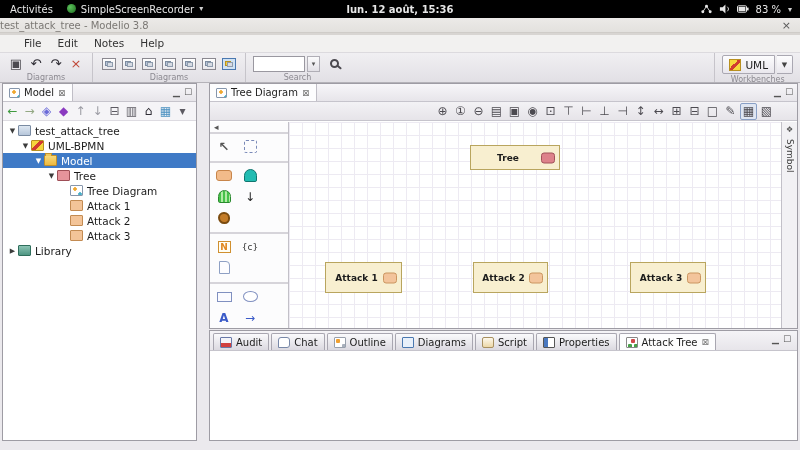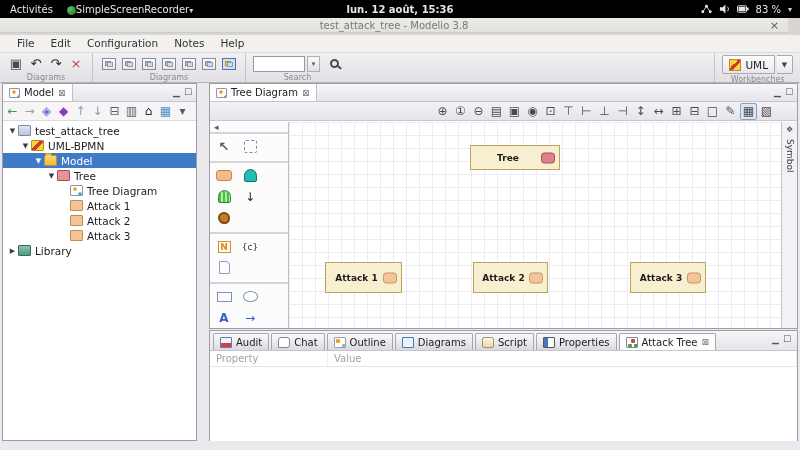--- a/index.html
+++ b/index.html
@@ -2,30 +2,30 @@
 <html><head>
 <meta charset="utf-8">
 <style>
   * { box-sizing: border-box; margin: 0; padding: 0; }
   html,body { width:800px; height:450px; overflow:hidden; }
   body { font-family:"DejaVu Sans","Liberation Sans",sans-serif; font-size:11px; background:#d8d5d2; position:relative; cursor:default; }
 
   
   .gnome-bar{position:absolute;top:0;left:0;right:0;height:18px;background:#000;color:#e6e6e6;display:flex;align-items:center;font-size:10px;z-index:50;}
   .gb-left{display:flex;align-items:center;gap:14px;padding-left:10px;}
-  .gb-app{display:flex;align-items:flex-end;}
+  .gb-app{display:flex;align-items:flex-start;gap:5px;}
   .app-dot{width:9px;height:9px;border-radius:50%;background:radial-gradient(circle at 35% 35%,#5cc25c,#1d6b1d);display:inline-block;}
   .gb-clock{position:absolute;left:50%;transform:translateX(-50%);font-weight:bold;}
   .gb-right{margin-left:auto;display:flex;align-items:center;gap:7px;padding-right:8px;}
   .caret{font-size:8px;color:#cfcfcf;}
 
   
-  .titlebar{position:absolute;top:18px;left:0;right:12px;height:15px;background:linear-gradient(#eceae8,#e3e1de);border-bottom:1px solid #cfccc8;text-align:center;line-height:16px;color:#7b7874;font-size:10px;}
+  .titlebar{position:absolute;top:18px;left:0;right:0;height:15px;background:linear-gradient(#eceae8,#e3e1de);border-bottom:1px solid #cfccc8;text-align:left;line-height:16px;color:#7b7874;font-size:10px;}
   .close-x{position:absolute;right:9px;top:0;color:#5a5a5a;font-size:11px;line-height:16px;}
-  .menubar{position:absolute;top:35px;left:0;right:0;height:17px;background:#f2f1f0;display:flex;padding-left:9px;color:#333;}
+  .menubar{position:absolute;top:35px;left:0;right:0;height:17px;background:#f2f1f0;display:flex;padding-left:16px;color:#333;}
   .menu-item{padding:0 8px;line-height:17px;font-size:10.5px;}
 
   
   .toolbar{position:absolute;top:52px;left:0;right:0;height:31px;background:linear-gradient(#f0eff2,#e2e0e5);border-top:1px solid #dcdade;border-bottom:1px solid #b4b2b8;display:flex;align-items:stretch;}
   .tgroup{display:flex;flex-direction:column;align-items:center;justify-content:flex-start;padding:2px 7px 0;}
   .tgroup + .tgroup{border-left:1px solid #c6c4ca;}
   .ticons{display:flex;align-items:center;gap:2px;height:19px;}
   .tlabel{font-size:8px;color:#8b8990;line-height:9px;margin-top:1px;}
   .ico{display:inline-flex;width:18px;height:17px;align-items:center;justify-content:center;font-size:13px;color:#4c4a50;border:1px solid transparent;border-radius:2px;}
   .ico.active{background:#dfe6f2;border-color:#89a0c6;}
@@ -169,21 +169,20 @@
 </div>
 
 <div class="titlebar">
   <span>test_attack_tree - Modelio 3.8</span>
   <span class="close-x">×</span>
 </div>
 
 <div class="menubar" id="menubar">
     <span class="menu-item">File</span>
     <span class="menu-item">Edit</span>
-    <span class="menu-item">Configuration</span>
     <span class="menu-item">Notes</span>
     <span class="menu-item">Help</span>
   </div>
 
 <div class="toolbar">
   <div class="tgroup">
     <div class="ticons" id="project-icons">
         <span class="ico">▣</span>
         <span class="ico" style="color: rgb(46, 44, 52);">↶</span>
         <span class="ico" style="color: rgb(46, 44, 52);">↷</span>
@@ -473,24 +472,20 @@
         <span class="btab">
           <span class="bt-ico bt-props"></span>
           <span>Properties</span>
         </span>
         <span class="btab active">
           <span class="bt-ico bt-atree"></span>
           <span>Attack Tree</span>
           <span class="tab-close">⊠</span>
         </span>
       </div>
-    <div class="prop-header" id="prop-header">
-        <span class="prop-col" style="width: 118px;">Property</span>
-        <span class="prop-col" style="width: auto; flex: 1 1 0%;">Value</span>
-      </div>
     <div class="prop-body"></div>
     <span class="win-btns" style="position:absolute;top:4px;right:2px;">
       <span class="wbtn">▁</span>
       <span class="wbtn">☐</span>
     </span>
   </div>
 
 </div>
 
 <div class="status-strip"></div>

